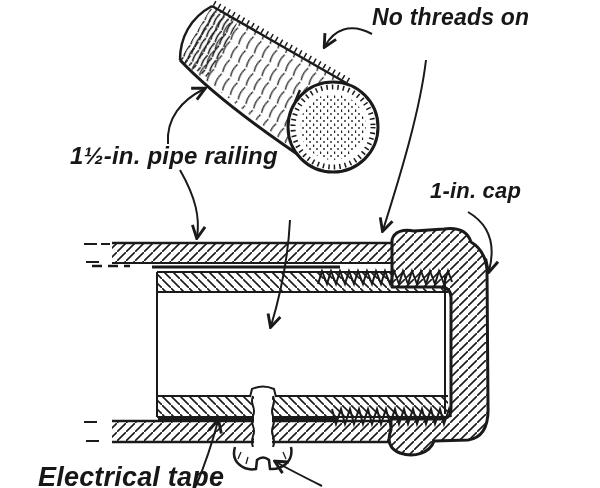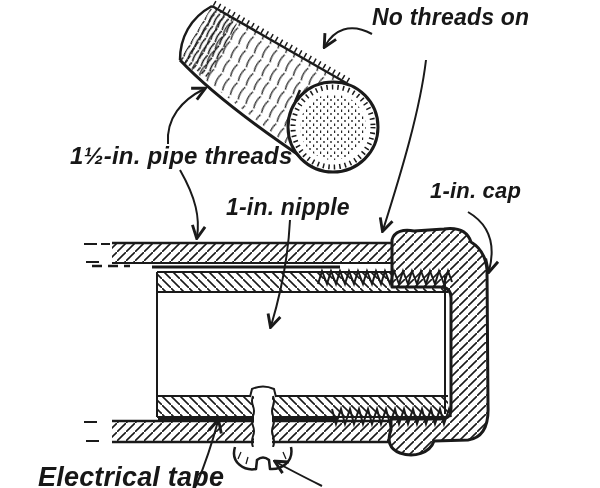--- a/index.html
+++ b/index.html
@@ -134,21 +134,20 @@
       <path d="M468,212 C492,226 495,248 489,271" marker-end="url(#arr)"></path>
       <path d="M196,486 C206,462 213,440 218,421" marker-end="url(#arr)"></path>
       <path d="M322,486 C306,478 290,470 276,462" marker-end="url(#arr)"></path>
     </g>
   </svg>
 
   <div class="label lbl-no-threads">
     <div>No threads on</div>
   </div>
 
-  <div class="label lbl-railing">1½-in. pipe threads</div>
+  <div class="label lbl-railing">1½-in. pipe railing</div>
 
-  <div class="label lbl-nipple">1-in. nipple</div>
 
   <div class="label lbl-cap">1-in. cap</div>
 
   <div class="label lbl-tape">Electrical tape</div>
 
 </div>
 
 </body></html>

